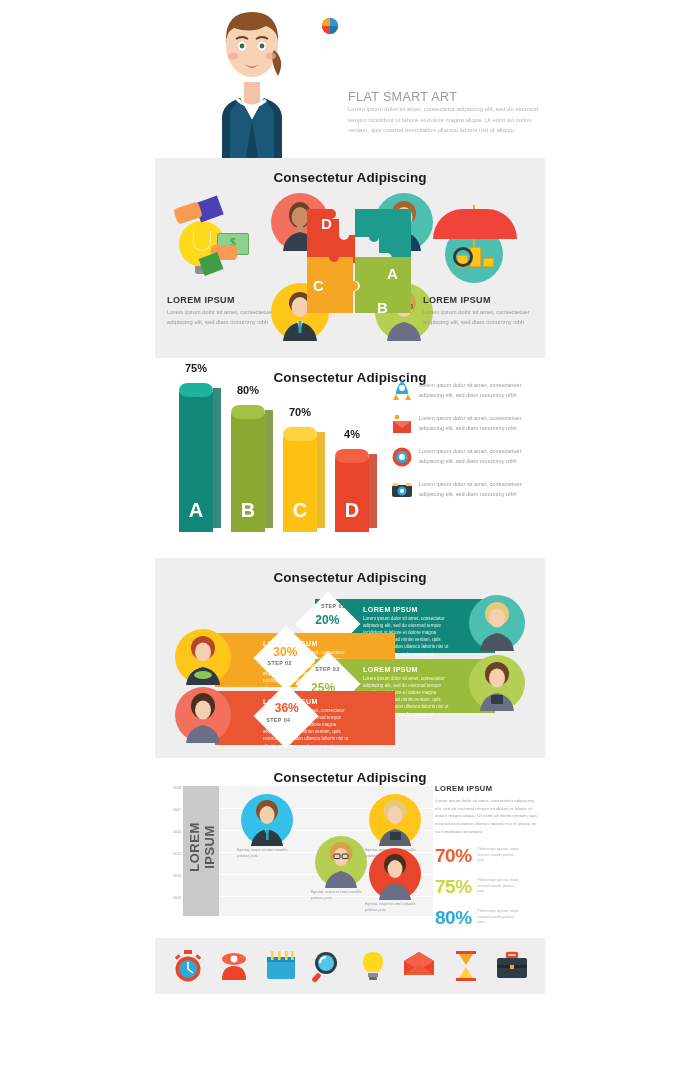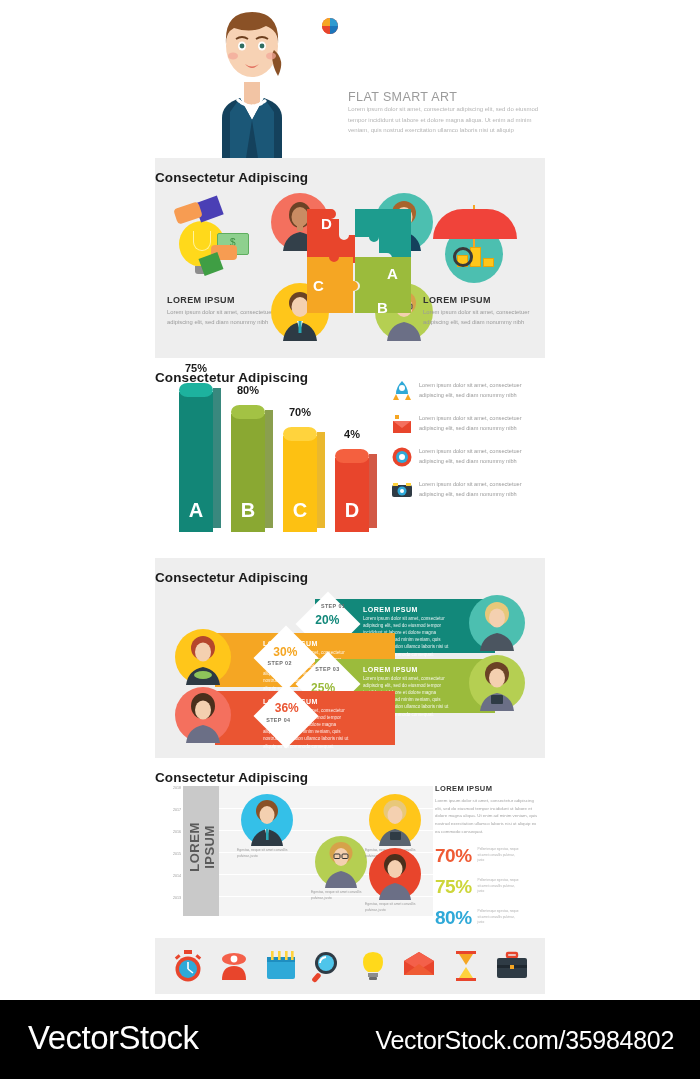--- a/index.html
+++ b/index.html
@@ -24,21 +24,21 @@
   .logo-mark .q3 { left:0; bottom:0; width:8px; height:8px; background:#e8452c; }
   .logo-mark .q4 { right:0; bottom:0; width:8px; height:8px; background:#1b75bb; }
   .logo-title { font-size:16.5px; font-weight:bold; letter-spacing:.3px; color:#1a1a1a; }
   .logo-sub { font-size:20.5px; font-weight:bold; letter-spacing:.2px; color:#2196d8; margin-top:-1px; margin-left:24px; }
   .flat-title { position:absolute; left:348px; top:90px; font-size:12.5px; color:#9b9b9b; letter-spacing:.4px; }
   .flat-text { position:absolute; left:348px; top:104px; width:195px; font-size:6px; line-height:1.75; color:#b5b5b5; }
 
   
   .section { position:relative; width:390px; margin:0 auto; }
   .sec-grey { background:#eeeeee; }
-  .sec-title { text-align:left; font-size:13.5px; font-weight:bold; color:#1a1a1a; padding-top:12px; letter-spacing:.1px; }
+  .sec-title { text-align:center; font-size:13.5px; font-weight:bold; color:#1a1a1a; padding-top:12px; letter-spacing:.1px; }
 
   
   .s1 { height:200px; }
   .s1-body { position:relative; height:160px; }
   .side-col { position:absolute; width:110px; top:18px; }
   .side-col.left { left:12px; }
   .side-col.right { right:12px; }
   .side-art { height:92px; position:relative; }
   .side-head { font-size:9px; font-weight:bold; color:#333; letter-spacing:.4px; }
   .side-text { font-size:5.8px; line-height:1.7; color:#9a9a9a; margin-top:3px; }
@@ -572,18 +572,14 @@
     <span class="ic">
       <svg viewBox="0 0 34 34" width="34" height="34">
           <rect x="12" y="4" width="10" height="4" rx="1" fill="none" stroke="#e8452c" stroke-width="2.4"></rect>
           <rect x="2" y="9" width="30" height="20" rx="2" fill="#2f3b45"></rect>
           <rect x="2" y="16" width="30" height="3" fill="#1f2830"></rect>
           <rect x="15" y="16" width="4" height="4" fill="#f5a623"></rect>
         </svg>
     </span>
   </div>
 
-  <div class="footer">
-    <div class="fl">VectorStock</div>
-    <div class="fr">VectorStock.com/35984802</div>
-  </div>
 
 </div>
 
 </body></html>

